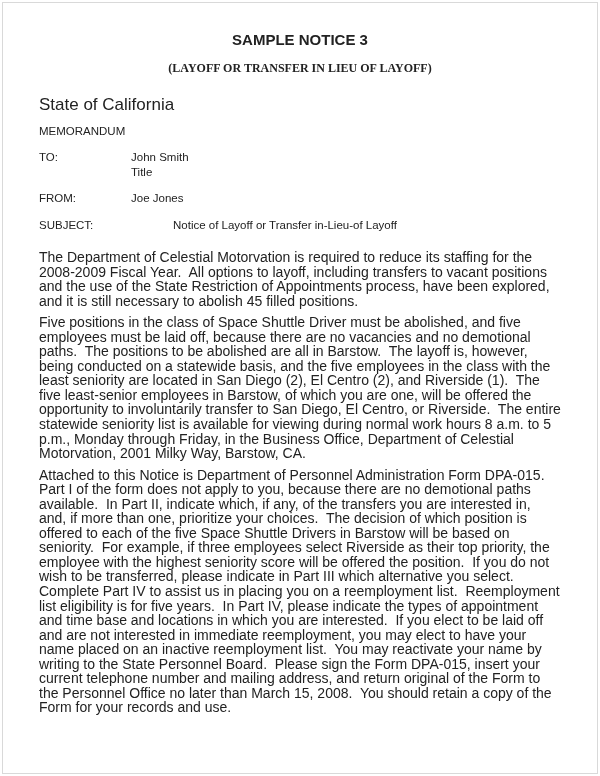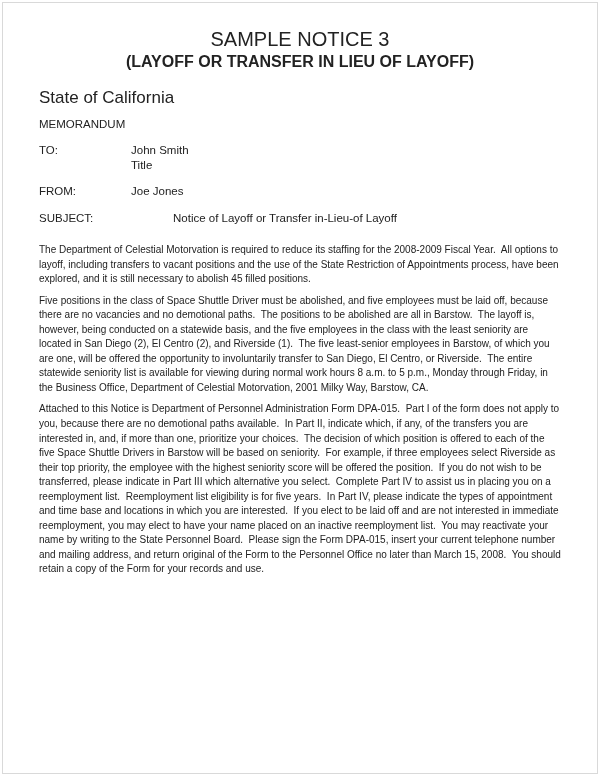--- a/index.html
+++ b/index.html
@@ -14,29 +14,30 @@
     width: 596px;
     height: 772px;
     margin: 2px;
     background: #ffffff;
     border: 1px solid #d9d9d9;
     padding: 28px 36px 0 36px;
     overflow: hidden;
   }
   .doc-header { text-align: center; }
   .doc-title {
-    font-size: 20px;
-    font-weight: normal;
+    font-size: 15px;
+    font-weight: bold;
     line-height: 17px;
   }
   .doc-subtitle {
-    font-size: 16px;
+    font-size: 12px;
     font-weight: bold;
     line-height: 15px;
-    margin-top: 6px;
+    margin-top: 13px;
+    font-family: Liberation Serif, serif;
   }
   .state-line {
     margin-top: 22px;
     font-size: 17px;
     line-height: 14.5px;
   }
   .memo-heading {
     margin-top: 11px;
     font-size: 11.5px;
     line-height: 14.5px;
@@ -46,21 +47,21 @@
     margin-top: 12px;
     font-size: 11.5px;
     line-height: 14.5px;
   }
   .memo-row .label { width: 92px; flex: none; }
   .memo-row .value { width: 255px; flex: none; }
   .memo-row .date  { flex: 1; white-space: nowrap; }
   .memo-row .date .date-label { margin-right: 7px; }
   .paragraphs { margin-top: 18px; }
   .body-para {
-    font-size: 10px;
+    font-size: 14px;
     line-height: 14.55px;
     white-space: pre-wrap;
     text-align: left;
   }
   .body-para + .body-para { margin-top: 7px; }
 </style>
 </head>
 <body>
 
 <div class="scan-page">

